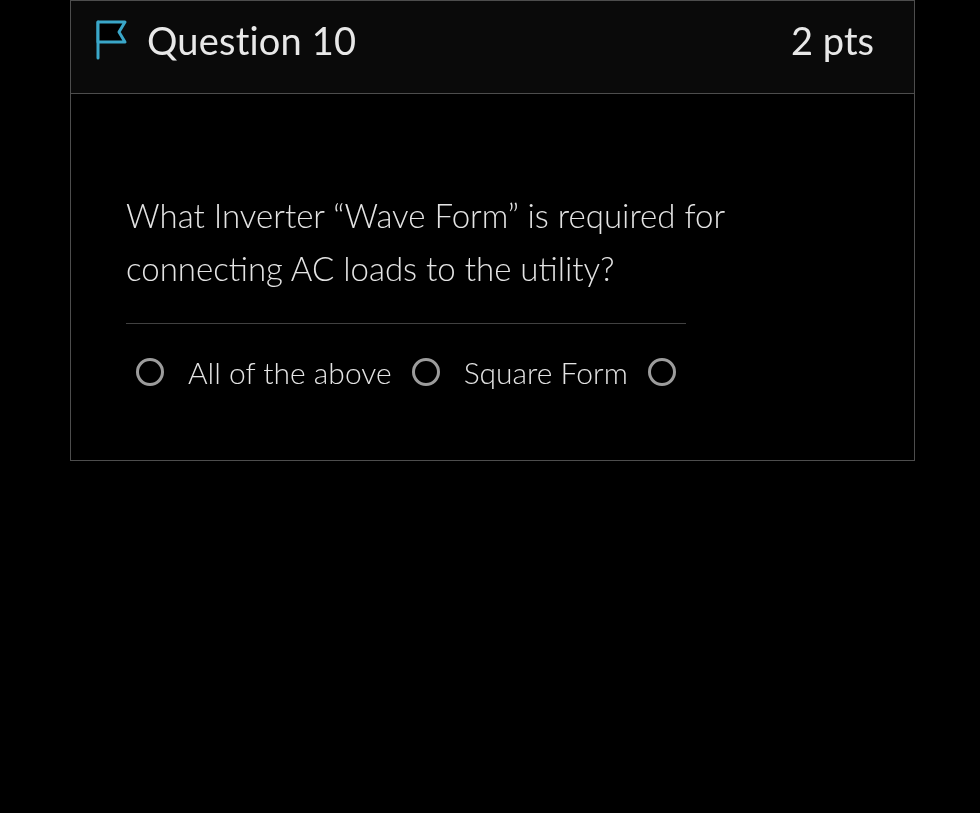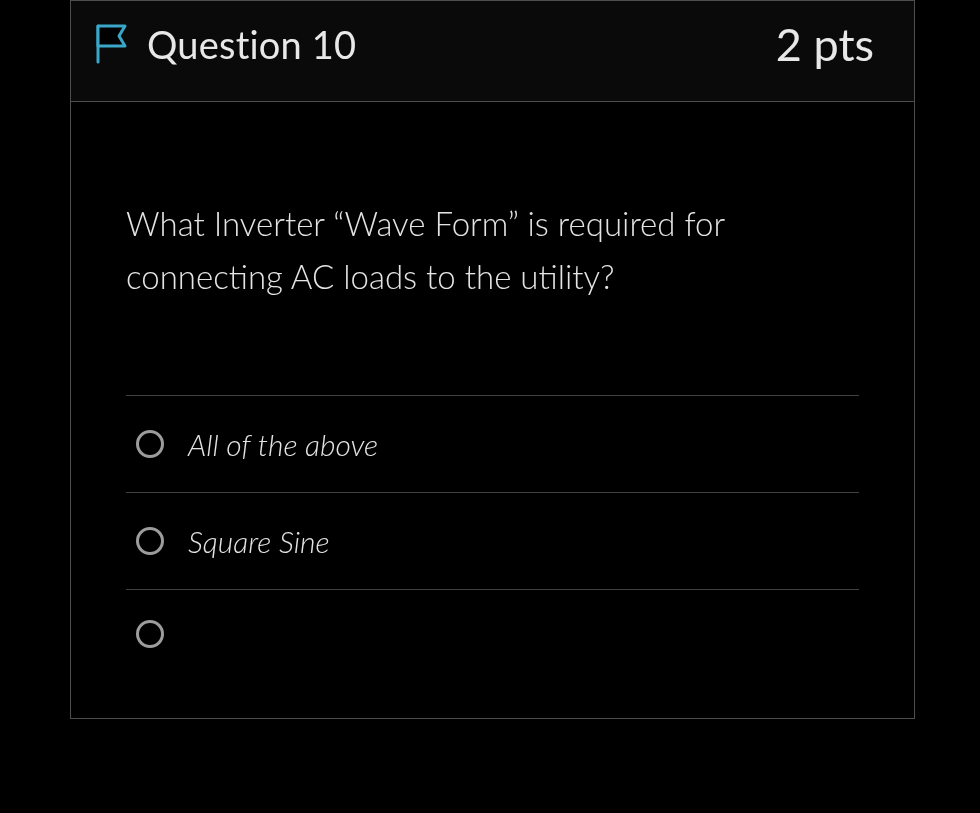--- a/index.html
+++ b/index.html
@@ -44,38 +44,37 @@
     display: block;
     flex-shrink: 0;
   }
   .question-title {
     font-size: 38px;
     font-weight: 400;
     color: #e8e8e8;
     letter-spacing: 0.2px;
   }
   .points {
-    font-size: 45px;
+    font-size: 38px;
     font-weight: 400;
     color: #e8e8e8;
   }
   .card-body {
     padding: 95px 55px 40px 55px;
   }
   .prompt {
     font-size: 33px;
     line-height: 1.6;
     color: #e4e4e4;
     font-weight: 300;
-    margin-bottom: 92px;
+    margin-bottom: 28px;
   }
   .options {
     display: flex;
-    flex-direction: column;
-    font-style: italic;
+    flex-direction: row;
   }
   .option {
     display: flex;
     align-items: center;
     gap: 24px;
     padding: 30px 10px 30px 10px;
     border-top: 1px solid #414141;
     cursor: pointer;
   }
   .option:first-child { }
@@ -113,21 +112,21 @@
     <div class="card-body">
       <p class="prompt">What Inverter “Wave Form” is required for connecting AC loads to the utility?</p>
 
       <div class="options">
         <label class="option">
           <span class="radio"></span>
           <span class="option-label">All of the above</span>
         </label>
         <label class="option">
           <span class="radio"></span>
-          <span class="option-label">Square Sine</span>
+          <span class="option-label">Square Form</span>
         </label>
         <label class="option">
           <span class="radio"></span>
         </label>
       </div>
     </div>
 
   </div>
 </div>
 

